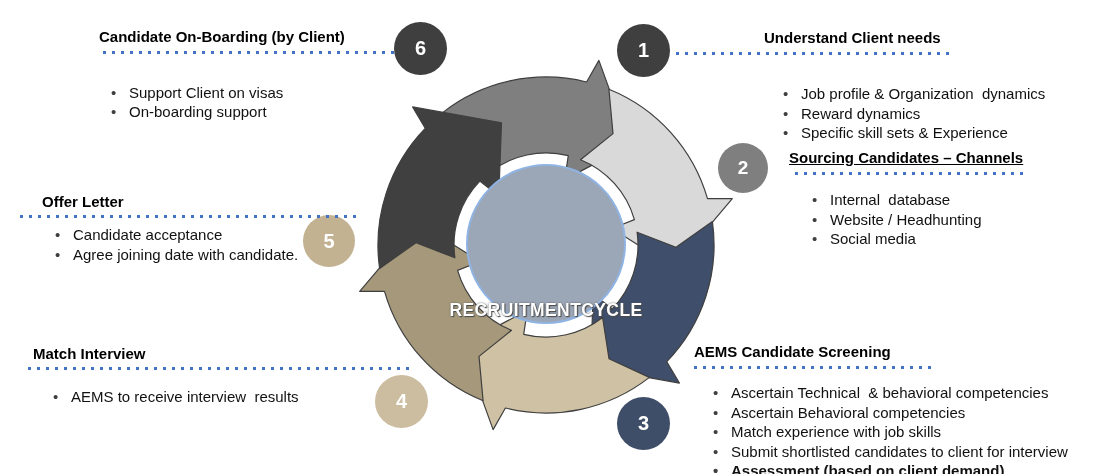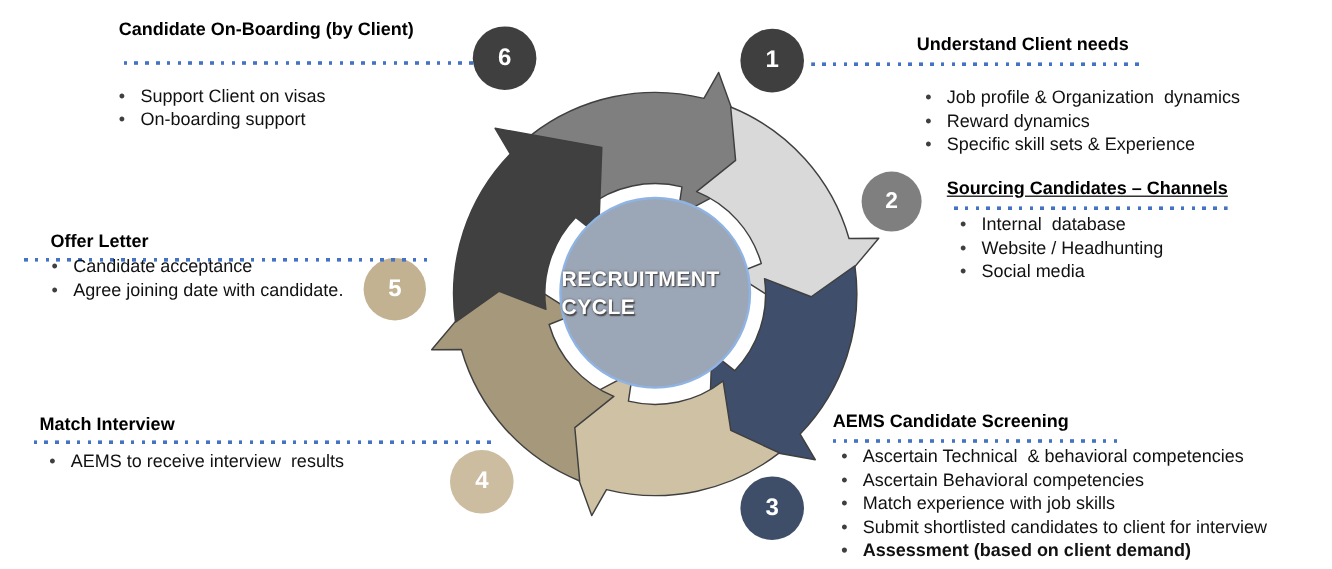--- a/index.html
+++ b/index.html
@@ -5,21 +5,21 @@
   html,body{margin:0;padding:0;background:#fff;}
   #slide{
     position:relative;width:1110px;height:474px;background:#ffffff;
     font-family:"Liberation Sans",sans-serif;color:#111;overflow:hidden;
   }
   #arrow-layer{position:absolute;left:0;top:0;width:1110px;height:474px;}
   
   .center-circle{
     position:absolute;left:466px;top:164px;width:160px;height:160px;
     border-radius:50%;border:2px solid #8FB4E3;box-sizing:border-box;
-    display:flex;flex-direction:column;align-items:flex-start;justify-content:center;
+    display:flex;flex-direction:row;align-items:flex-end;justify-content:center;
     color:#fff;font-weight:bold;font-size:17.5px;letter-spacing:.4px;line-height:24px;
     text-shadow:1px 1px 1px #4a4a4a,0 0 2px #5a5a5a;
   }
   
   .badge{
     position:absolute;border-radius:50%;color:#fff;font-weight:bold;font-size:20px;
     display:flex;align-items:center;justify-content:center;width:53px;height:53px;
   }
   #badge1{left:617px;top:24px;}
   #badge2{left:718px;top:143px;width:50px;height:50px;font-size:19px;}
@@ -27,31 +27,31 @@
   #badge4{left:375px;top:375px;}
   #badge5{left:303px;top:215px;width:52px;height:52px;}
   #badge6{left:394px;top:22px;}
   
   .heading{position:absolute;font-weight:bold;font-size:15px;white-space:pre;color:#000;}
   #h1{left:764px;top:29px;}
   #h2{left:789px;top:149px;text-decoration:underline;}
   #h3{left:694px;top:343px;}
   #h4{left:33px;top:345px;}
   #h5{left:42px;top:193px;}
-  #h6{left:99px;top:16px;}
+  #h6{left:99px;top:28px;}
   
   .dotline{position:absolute;height:3px;}
   #l1{left:676px;top:52px;width:277px;}
   #l2{left:795px;top:172px;width:228px;}
   #l3{left:694px;top:366px;width:240px;}
   #l4{left:28px;top:367px;width:382px;}
   #l5{left:20px;top:215px;width:338px;}
   #l6{left:103px;top:51px;width:292px;}
   
-  .bullets{position:absolute;list-style:none;margin:0;padding:0;font-size:15px;line-height:19.5px;}
+  .bullets{position:absolute;list-style:none;margin:12px;padding:0;font-size:15px;line-height:19.5px;}
   .bullets li{position:relative;padding-left:21px;white-space:pre;}
   .bullets li::before{content:"\2022";position:absolute;left:3px;color:#3f3f3f;}
   #u1{left:768px;top:72px;}
   #u2{left:797px;top:178px;}
   #u3{left:698px;top:371px;}
   #u4{left:38px;top:375px;}
   #u5{left:40px;top:213px;}
   #u6{left:96px;top:72px;line-height:18.8px;}
 </style>
 </head>

